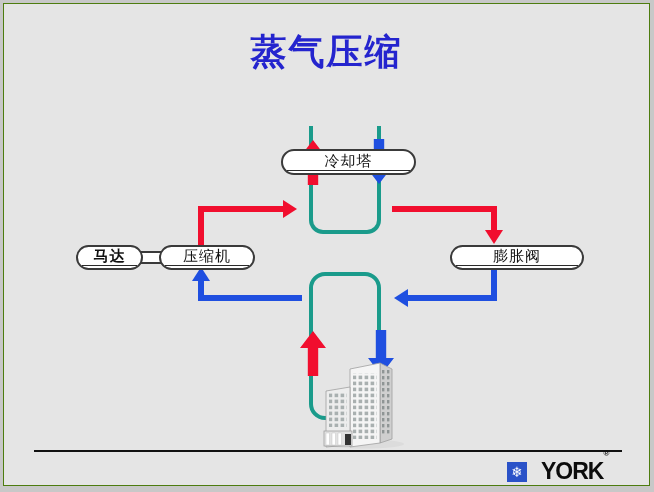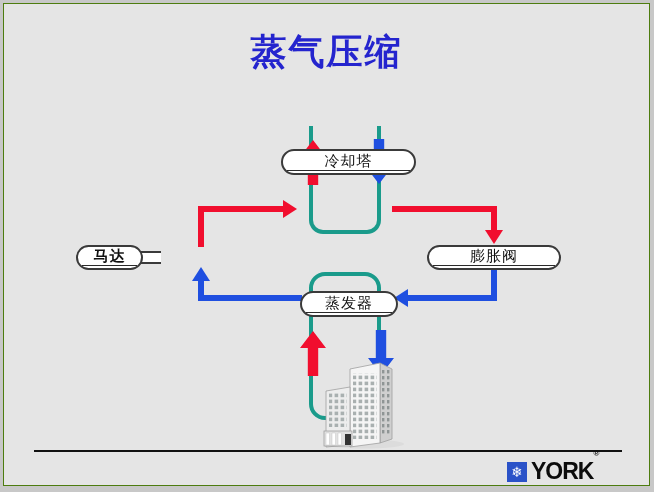--- a/index.html
+++ b/index.html
@@ -42,21 +42,21 @@
   .shaft{position:absolute;left:133px;top:247px;width:24px;height:9px;background:#fff;
          border-top:2px solid #3a3a3a;border-bottom:2px solid #3a3a3a;z-index:4;}
 
   .building{position:absolute;left:312px;top:353px;width:96px;height:92px;z-index:4;}
 
   .divider{position:absolute;left:30px;top:446px;width:588px;border-top:2px solid #111;z-index:6;}
 
   .york{position:absolute;left:503px;top:454px;display:flex;align-items:center;z-index:6;}
   .york-mark{width:20px;height:20px;background:#2a52c8;color:#fff;display:flex;align-items:center;
              justify-content:center;font-size:14px;line-height:1;}
-  .york-text{font-size:23px;font-weight:800;letter-spacing:-1px;color:#0c0c0c;margin-left:4px;}
+  .york-text{font-size:23px;font-weight:800;letter-spacing:-1px;color:#0c0c0c;margin-left:14px;}
   .york-reg{font-size:8px;vertical-align:top;position:relative;top:-9px;color:#0c0c0c;}
 </style>
 </head>
 <body>
 
 <div class="stage">
   <div class="slide">
 
     <div class="title">蒸气压缩</div>
 
@@ -111,26 +111,26 @@
     <div class="shaft"></div>
 
     <div class="node" style="left:277px;top:119px;width:131px;height:22px;margin-top:26px;">
       <span class="lbl">冷却塔</span>
       <i class="ul"></i>
     </div>
     <div class="node" style="left:72px;top:241px;width:63px;height:21px;font-weight:bold;">
       <span class="lbl">马达</span>
       <i class="ul"></i>
     </div>
-    <div class="node" style="left:423px;top:241px;width:130px;height:21px;">
-      <span class="lbl">膨胀阀</span>
+    <div class="node" style="left:155px;top:241px;width:92px;height:21px;">
+      <span class="lbl">压缩机</span>
       <i class="ul"></i>
     </div>
-    <div class="node" style="left:296px;top:287px;width:94px;height:22px;">
-      <span class="lbl">蒸发器</span>
+    <div class="node" style="left:446px;top:241px;width:130px;height:21px;">
+      <span class="lbl">膨胀阀</span>
       <i class="ul"></i>
     </div>
 
     <div class="divider"></div>
     <div class="york">
       <div class="york-mark">
         <span>❄</span>
       </div>
       <div class="york-text"><span>YORK</span><span class="york-reg">®</span></div>
     </div>

